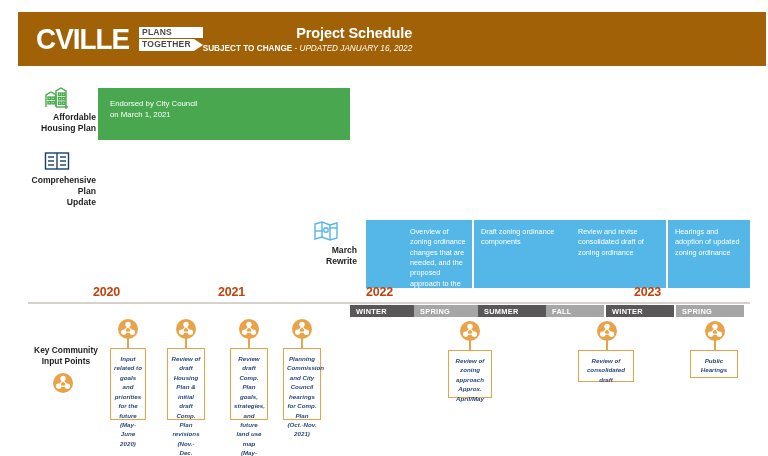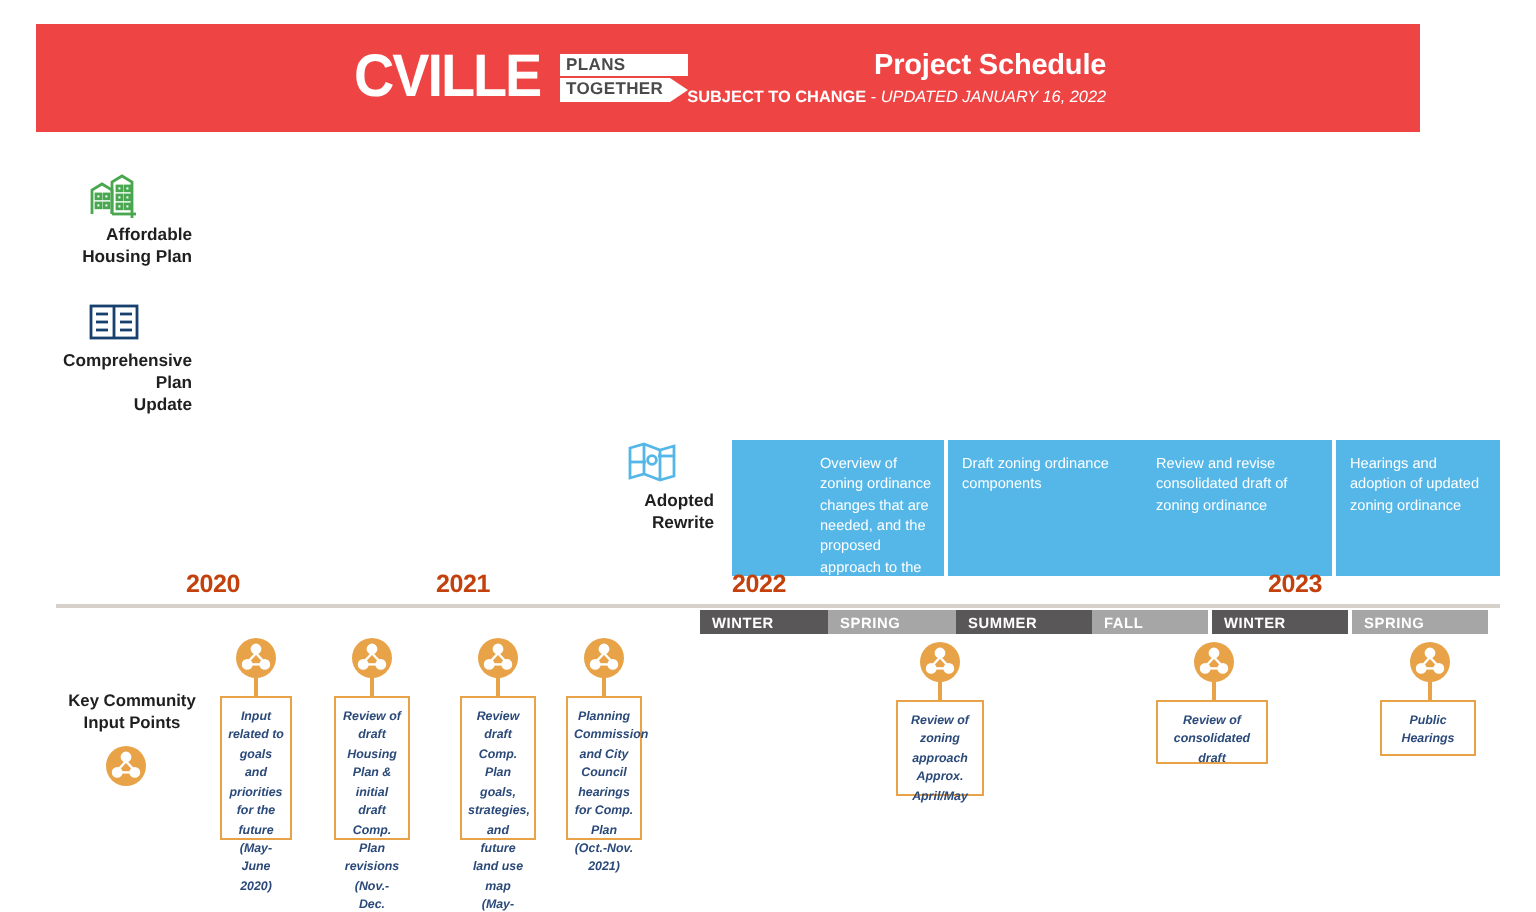--- a/index.html
+++ b/index.html
@@ -7,23 +7,23 @@
     width: 768px; height: 456px;
     background: #ffffff;
     font-family: "Liberation Sans", sans-serif;
     overflow: hidden;
   }
   #page { position: relative; width: 768px; height: 456px; background: #fff; }
 
   
   .header {
     position: absolute; left: 18px; top: 12px;
-    width: 692px; height: 54px;
-    background: #ef4444;
-    display: flex; align-items: center; justify-content: center;
+    width: 748px; height: 54px;
+    background: #a16207;
+    display: flex; align-items: center; justify-content: flex-start;
     padding: 0 16px 0 18px;
   }
   .logo-wrap { display: flex; align-items: center; }
   .logo-cville {
     color: #ffffff; font-weight: 700; font-size: 30px;
     letter-spacing: -1.1px; line-height: 1;
     font-family: "Liberation Sans", sans-serif;
     transform: scaleX(0.93); transform-origin: left center;
   }
   .logo-stack { margin-left: 3px; display: flex; flex-direction: column; gap: 1px; }
@@ -150,20 +150,24 @@
           <rect x="18.5" y="12.5" width="2.4" height="2.4"></rect>
           <rect x="14.5" y="17" width="2.4" height="2.4"></rect>
           <rect x="18.5" y="17" width="2.4" height="2.4"></rect>
         </g>
       </svg>
     </div>
     <div>Affordable</div>
     <div>Housing Plan</div>
   </div>
 
+  <div class="bar bar-green" style="left:98px; top:88px; width:252px; height:52px;">
+    <div>Endorsed by City Council</div>
+    <div>on March 1, 2021</div>
+  </div>
 
   <div class="row-label" style="left:18px; top:150px;">
     <div class="icon-box">
       <svg width="26" height="22" viewBox="0 0 26 22" aria-hidden="true">
         <g fill="none" stroke="#17406e" stroke-width="1.4">
           <rect x="1.5" y="3" width="23" height="16"></rect>
           <line x1="13" y1="3" x2="13" y2="19"></line>
           <line x1="4" y1="7" x2="10" y2="7"></line>
           <line x1="4" y1="11" x2="10" y2="11"></line>
           <line x1="4" y1="15" x2="10" y2="15"></line>
@@ -185,21 +189,21 @@
         <g fill="none" stroke="#55b7e8" stroke-width="1.4">
           <path d="M2 4 L9 2 L17 5 L24 3 L24 18 L17 20 L9 17 L2 19 Z"></path>
           <path d="M9 2 L9 17"></path>
           <path d="M17 5 L17 20"></path>
           <path d="M2 11 L10 11"></path>
           <path d="M16 8 L24 8"></path>
           <circle cx="13" cy="10" r="2.2"></circle>
         </g>
       </svg>
     </div>
-    <div>Adopted</div>
+    <div>March</div>
     <div>Rewrite</div>
   </div>
 
   <div class="zbox" style="left:366px; top:220px; width:106px; height:68px;padding-left:44px;">Overview of zoning ordinance changes that are needed, and the proposed approach to the updates</div>
   <div class="zbox" style="left:474px; top:220px; width:97px; height:68px;">Draft zoning ordinance components</div>
   <div class="zbox" style="left:571px; top:220px; width:95px; height:68px;">Review and revise consolidated draft of zoning ordinance</div>
   <div class="zbox" style="left:668px; top:220px; width:82px; height:68px;">Hearings and adoption of updated zoning ordinance</div>
 
   <div class="year" style="left:93px; top:285px;">2020</div>
   <div class="year" style="left:218px; top:285px;">2021</div>

